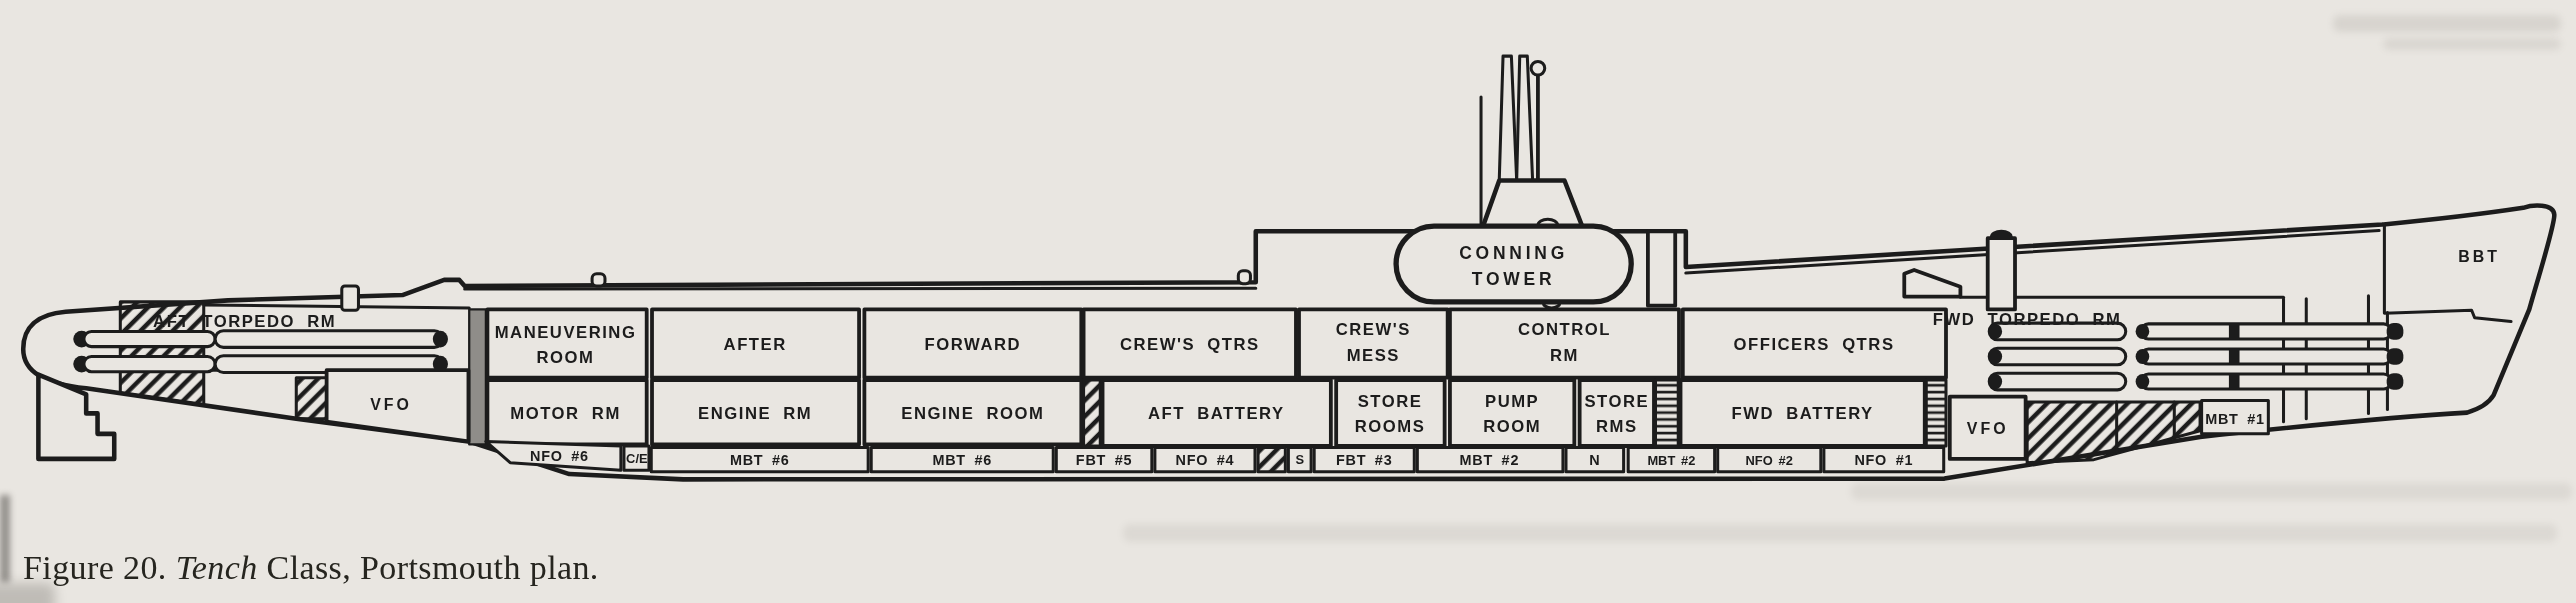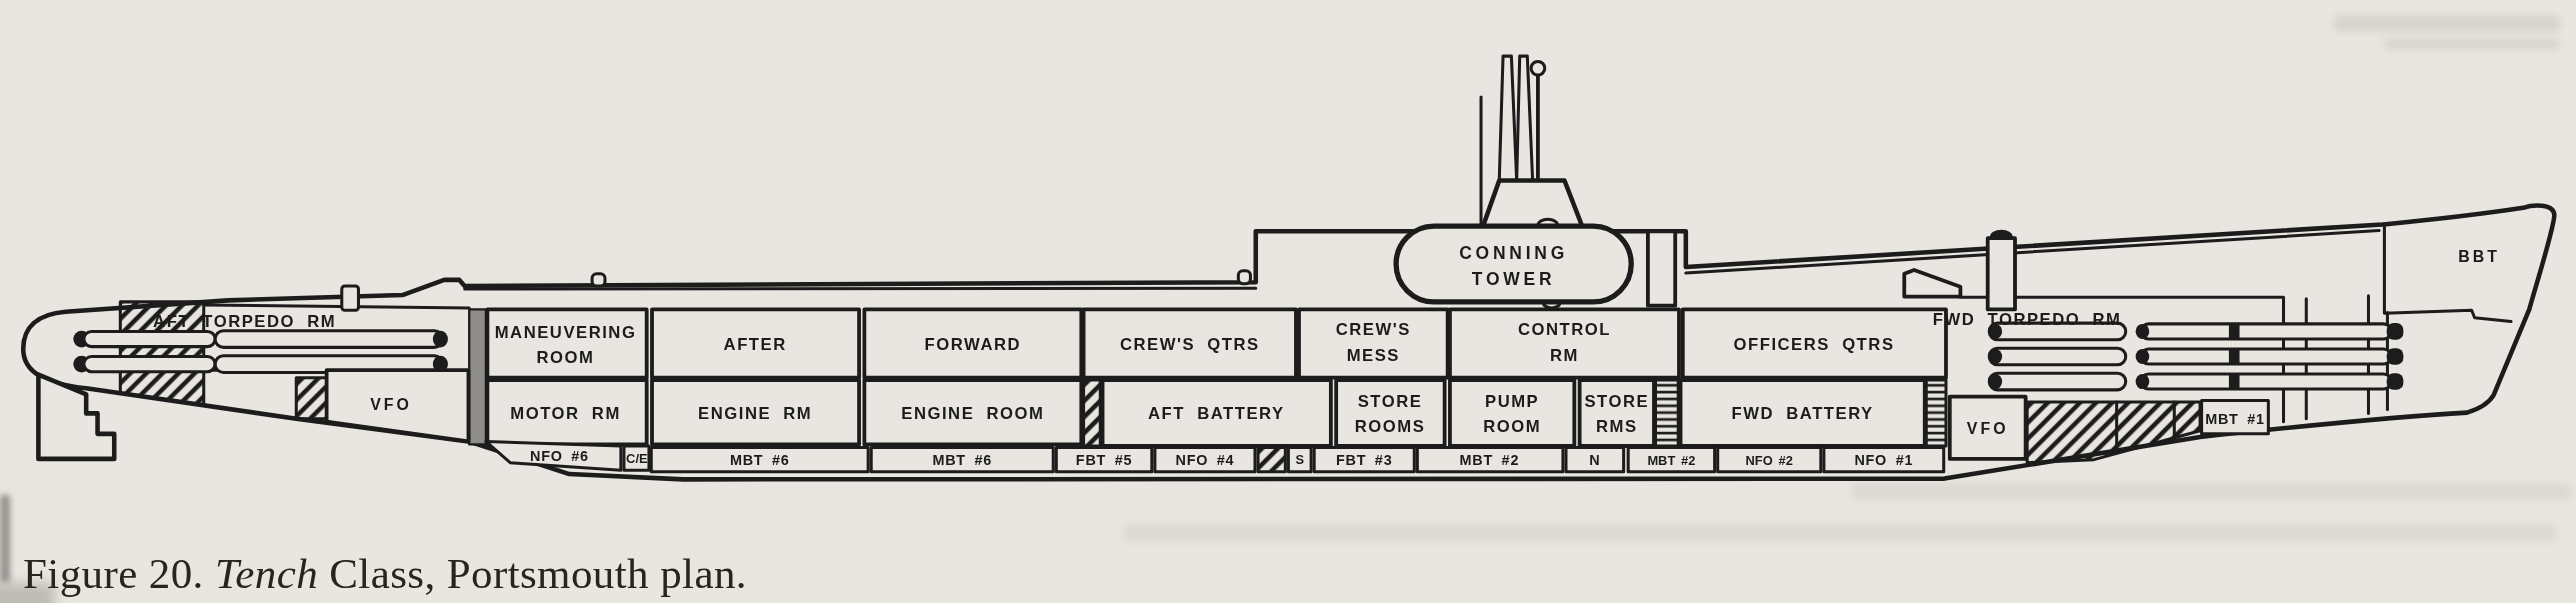--- a/index.html
+++ b/index.html
@@ -18,21 +18,21 @@
   .pl {stroke:var(--ink);}
   text{font-family:"Liberation Sans",sans-serif;font-weight:bold;fill:var(--ink);stroke:none;
        text-anchor:middle;letter-spacing:2px;word-spacing:8px;}
   .t23{font-size:23px;letter-spacing:5px;}
   .t22{font-size:22px;}
   .t21{font-size:21px;letter-spacing:4px;}
   .t19{font-size:19px;letter-spacing:1px;word-spacing:5px;}
   .t17{font-size:17px;letter-spacing:0px;word-spacing:3px;}
   
   .caption{position:absolute;left:23px;top:549px;font-family:"Liberation Serif",serif;
-           font-size:43px;color:#26251f;letter-spacing:0.4px;white-space:nowrap;}
+           font-size:34px;color:#26251f;letter-spacing:0.4px;white-space:nowrap;}
   .caption .it{font-style:italic;}
   
   .bleed{position:absolute;background:#6f6a61;filter:blur(3.8px);border-radius:6.8px;pointer-events:none;}
   .b1{left:2333px;top:15px;width:228px;height:16.7px;opacity:.14;}
   .b2{left:2383px;top:38px;width:178px;height:12px;opacity:.12;}
   .b3{left:1851px;top:483px;width:721px;height:16.7px;opacity:.10;}
   .b4{left:1123px;top:524px;width:1434px;height:18px;opacity:.10;}
   .edge{left:0;top:495px;width:10px;height:87px;background:#3f3c38;opacity:.5;filter:blur(3px);border-radius:0;}
   .corner{left:-16.7px;top:583px;width:72px;height:34px;background:#55514b;opacity:.28;filter:blur(6px);}
 </style>

